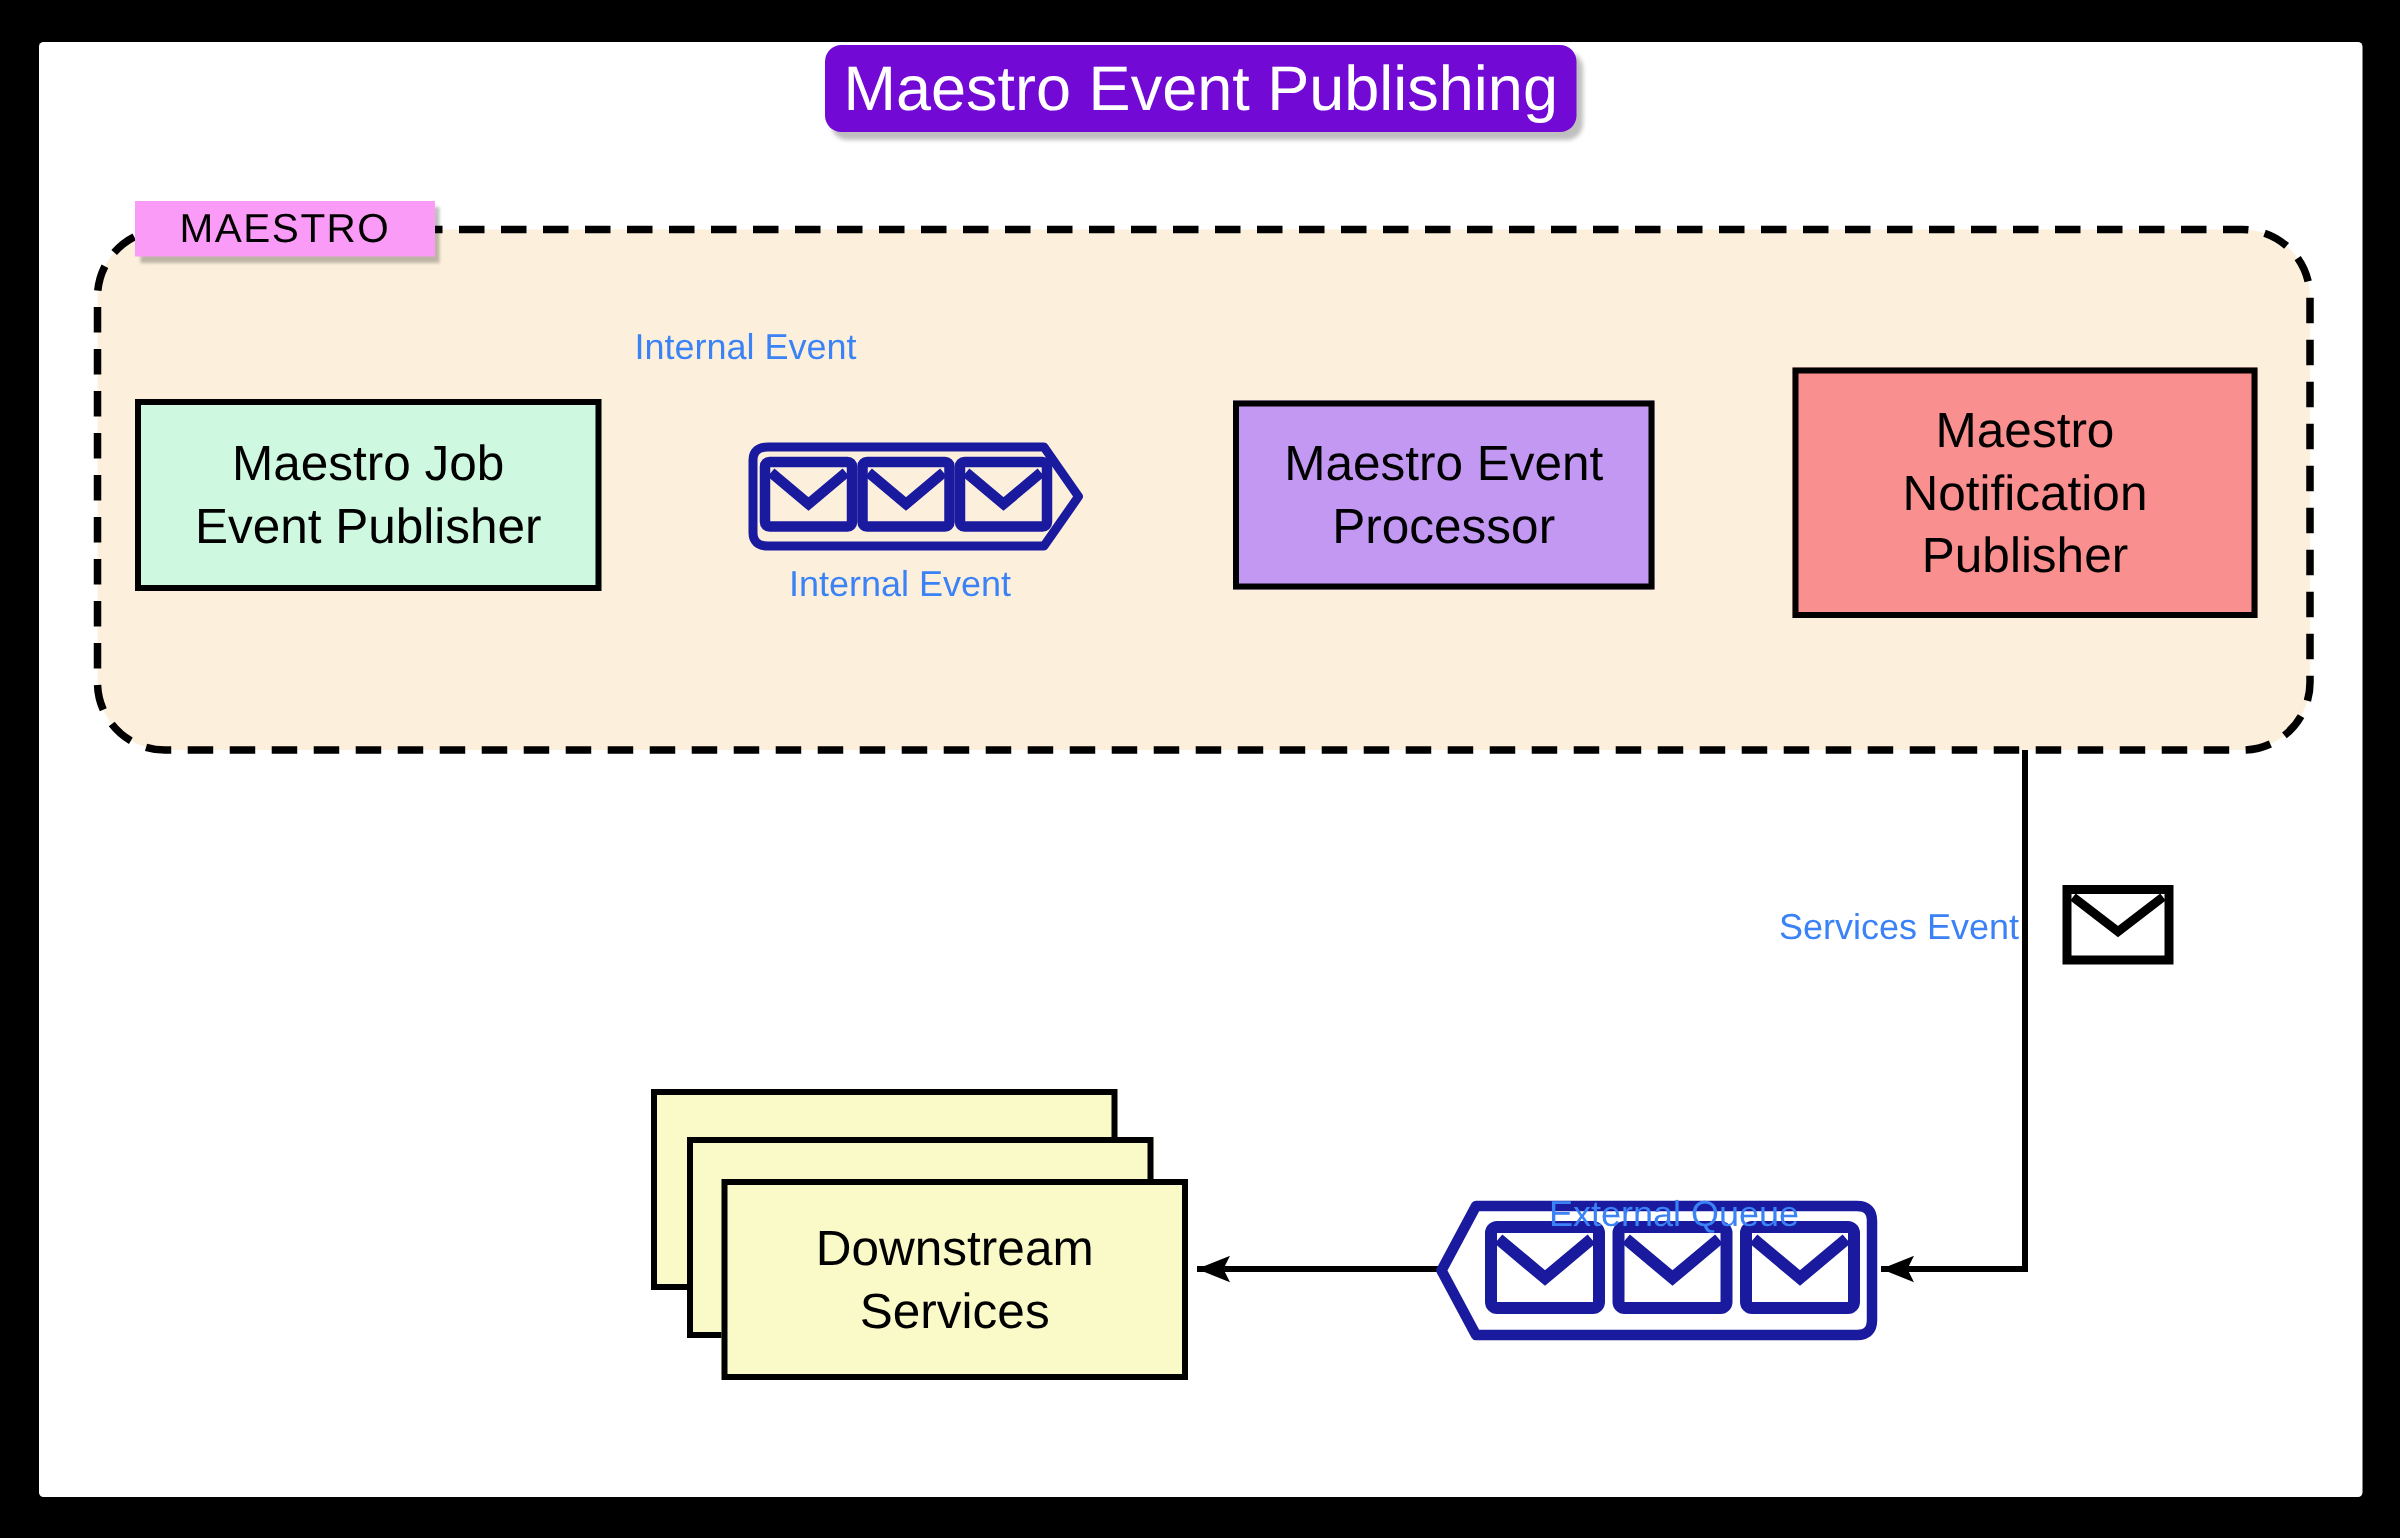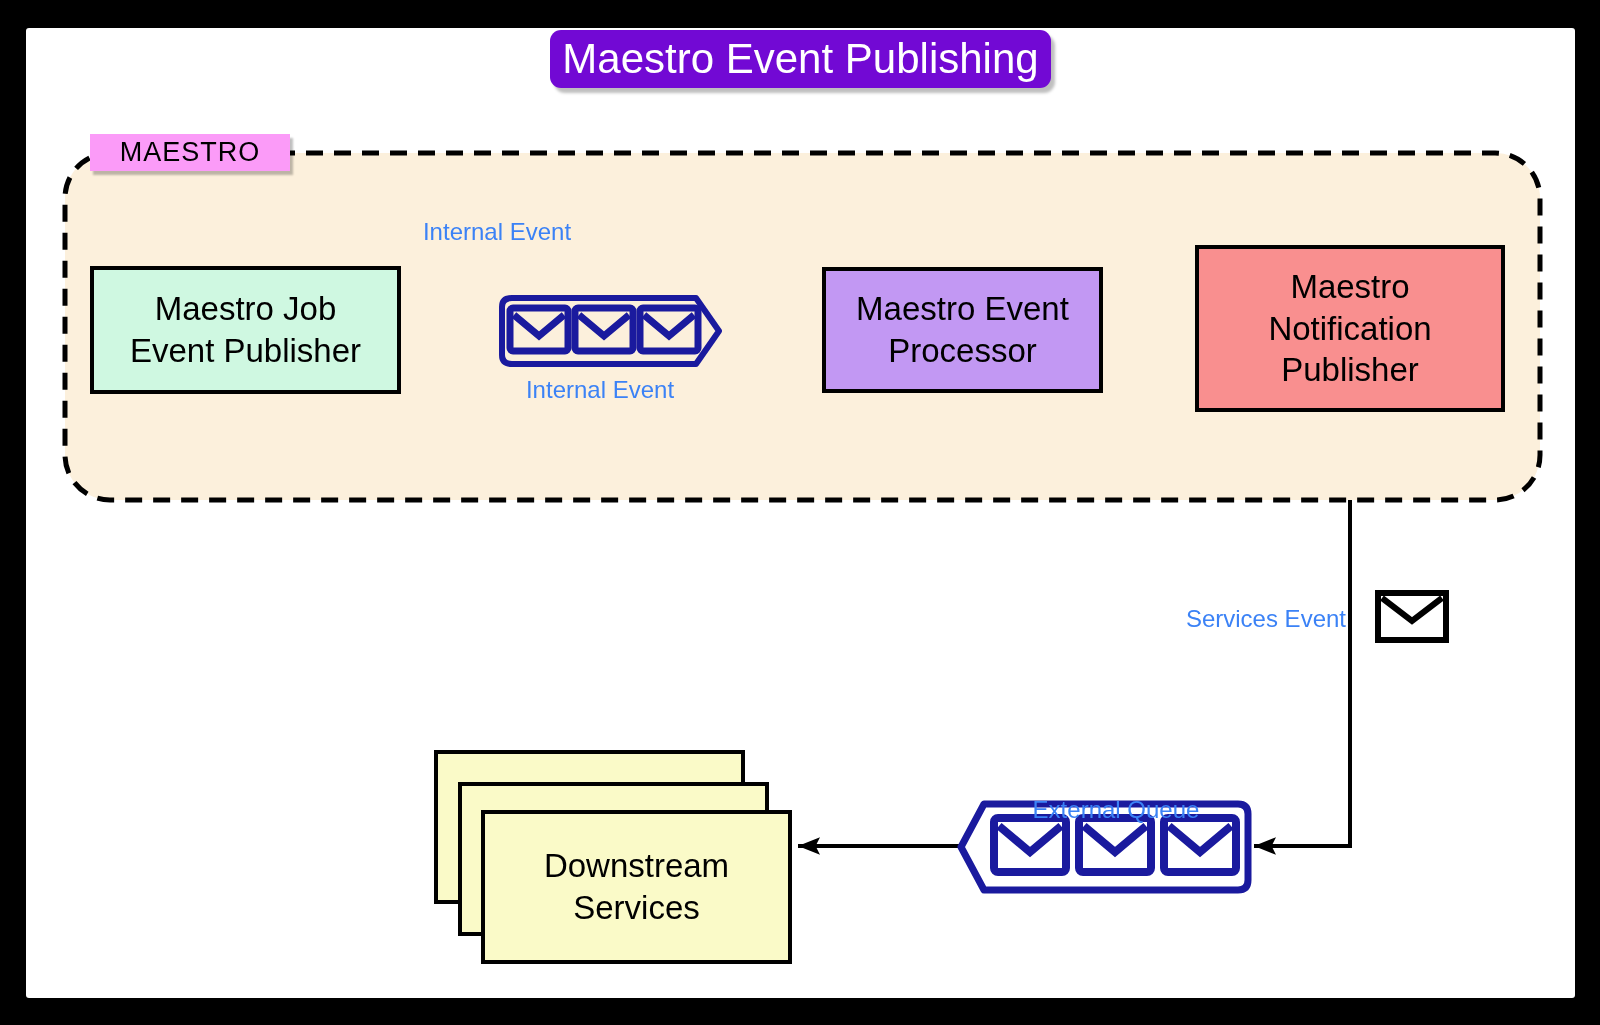--- a/index.html
+++ b/index.html
@@ -34,21 +34,21 @@
     display: flex; align-items: center; justify-content: center;
     text-align: center; color: #000000;
     font-size: 33px; line-height: 1.27;
     white-space: pre-line;
     box-sizing: border-box;
     z-index: 4;
   }
   .node-job    { left: 64px;   top: 238px; width: 311px; height: 128px; }
   .node-proc   { left: 796px;  top: 239px; width: 281px; height: 126px; }
   .node-notif  { left: 1169px; top: 217px; width: 310px; height: 167px; }
-  .stack-box   { left: 408px;  top: 698px; width: 311px; height: 154px; z-index: 2; margin-top: 24px; }
+  .stack-box   { left: 408px;  top: 698px; width: 311px; height: 134px; z-index: 2; }
   .stack-mid   { left: 432px;  top: 730px; z-index: 3; }
   .stack-front { left: 455px;  top: 758px; z-index: 4; }
   .small-label {
     color: #3b82f6; font-size: 24px; text-align: center; z-index: 5;
   }
   .lbl-internal-event { left: 361px;  top: 190px; width: 220px; }
   .lbl-internal-queue { left: 462px;  top: 348px; width: 224px; }
   .lbl-external-event { left: 1080px; top: 577px; width: 240px; text-align: right; }
   .lbl-external-queue { left: 960px;  top: 725px; width: 260px; margin-top: 43px; }
   svg.overlay { left: 0; top: 0; width: 1549px; height: 970px; z-index: 3; }

